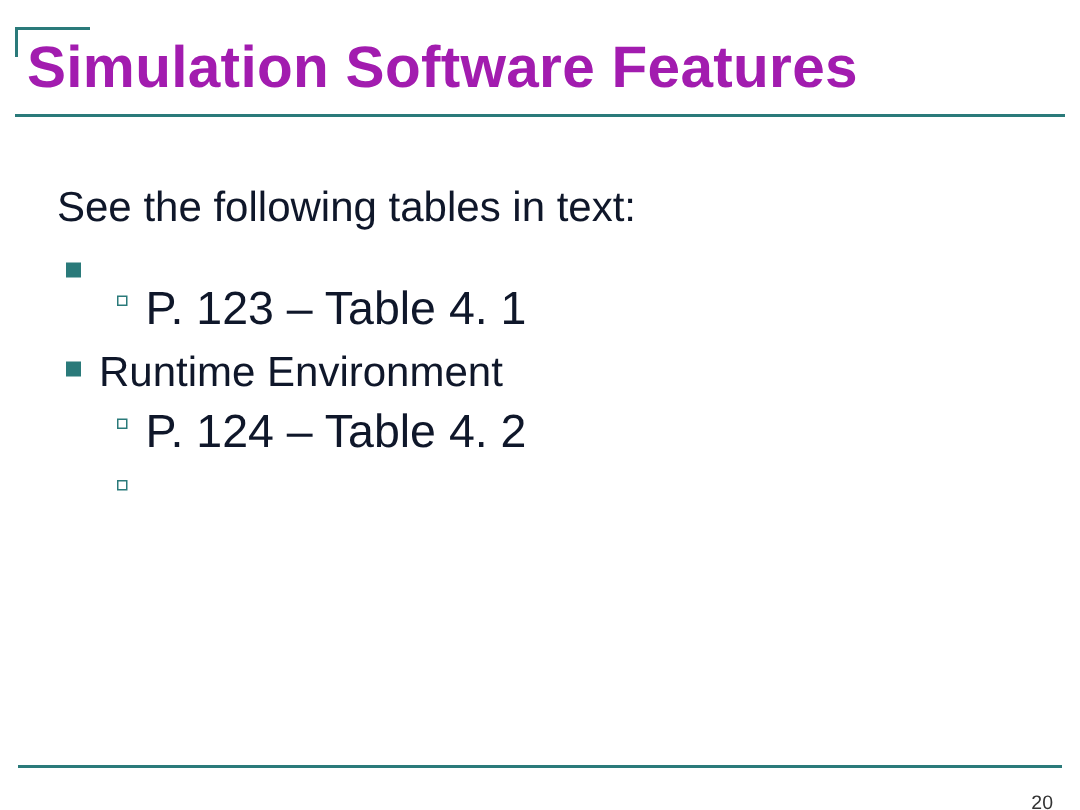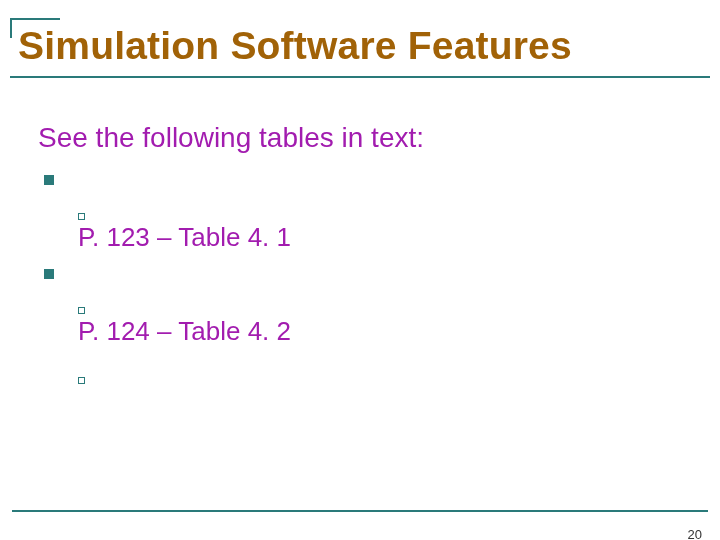--- a/index.html
+++ b/index.html
@@ -33,55 +33,54 @@
     position: absolute;
     top: 0;
     left: 0;
     width: 2px;
     height: 20px;
     background: #2a7a7a;
   }
   .title {
     font-size: 39px;
     font-weight: bold;
-    color: #a16207;
+    color: #a21caf;
     padding: 6px 0 6px 8px;
     letter-spacing: 0.2px;
   }
   .title-underline {
     height: 2px;
     background: #2a7a7a;
     margin-top: 2px;
     width: 100%;
   }
   .body {
     padding: 42px 38px 0 38px;
-    color: #a21caf;
+    color: #0f172a;
   }
   .intro {
     font-size: 28px;
     line-height: 1.25;
     margin-bottom: 8px;
   }
   .level1 {
     display: flex;
     align-items: baseline;
     font-size: 28px;
     line-height: 1.35;
     margin-left: 6px;
     margin-top: 2px;
   }
   .level2 {
     display: flex;
     align-items: baseline;
-    font-size: 26px;
+    font-size: 31px;
     line-height: 1.35;
     margin-left: 40px;
-    margin-top: 16px;
-    flex-direction: column;
+    margin-top: 0;
   }
   .bullet-sq-lg {
     width: 10px;
     height: 10px;
     background: #2a7a7a;
     flex: 0 0 auto;
     margin-right: 12px;
     margin-top: 12px;
     align-self: flex-start;
   }
@@ -129,20 +128,21 @@
     <div class="level1">
       <div class="bullet-sq-lg"></div>
     </div>
     <div class="level2">
       <div class="bullet-sq-sm"></div>
       <span>P. 123 – Table 4. 1</span>
     </div>
 
     <div class="level1">
       <div class="bullet-sq-lg"></div>
+      <span>Runtime Environment</span>
     </div>
     <div class="level2">
       <div class="bullet-sq-sm"></div>
       <span>P. 124 – Table 4. 2</span>
     </div>
 
     <div class="level2">
       <div class="bullet-sq-sm"></div>
     </div>
   </div>

